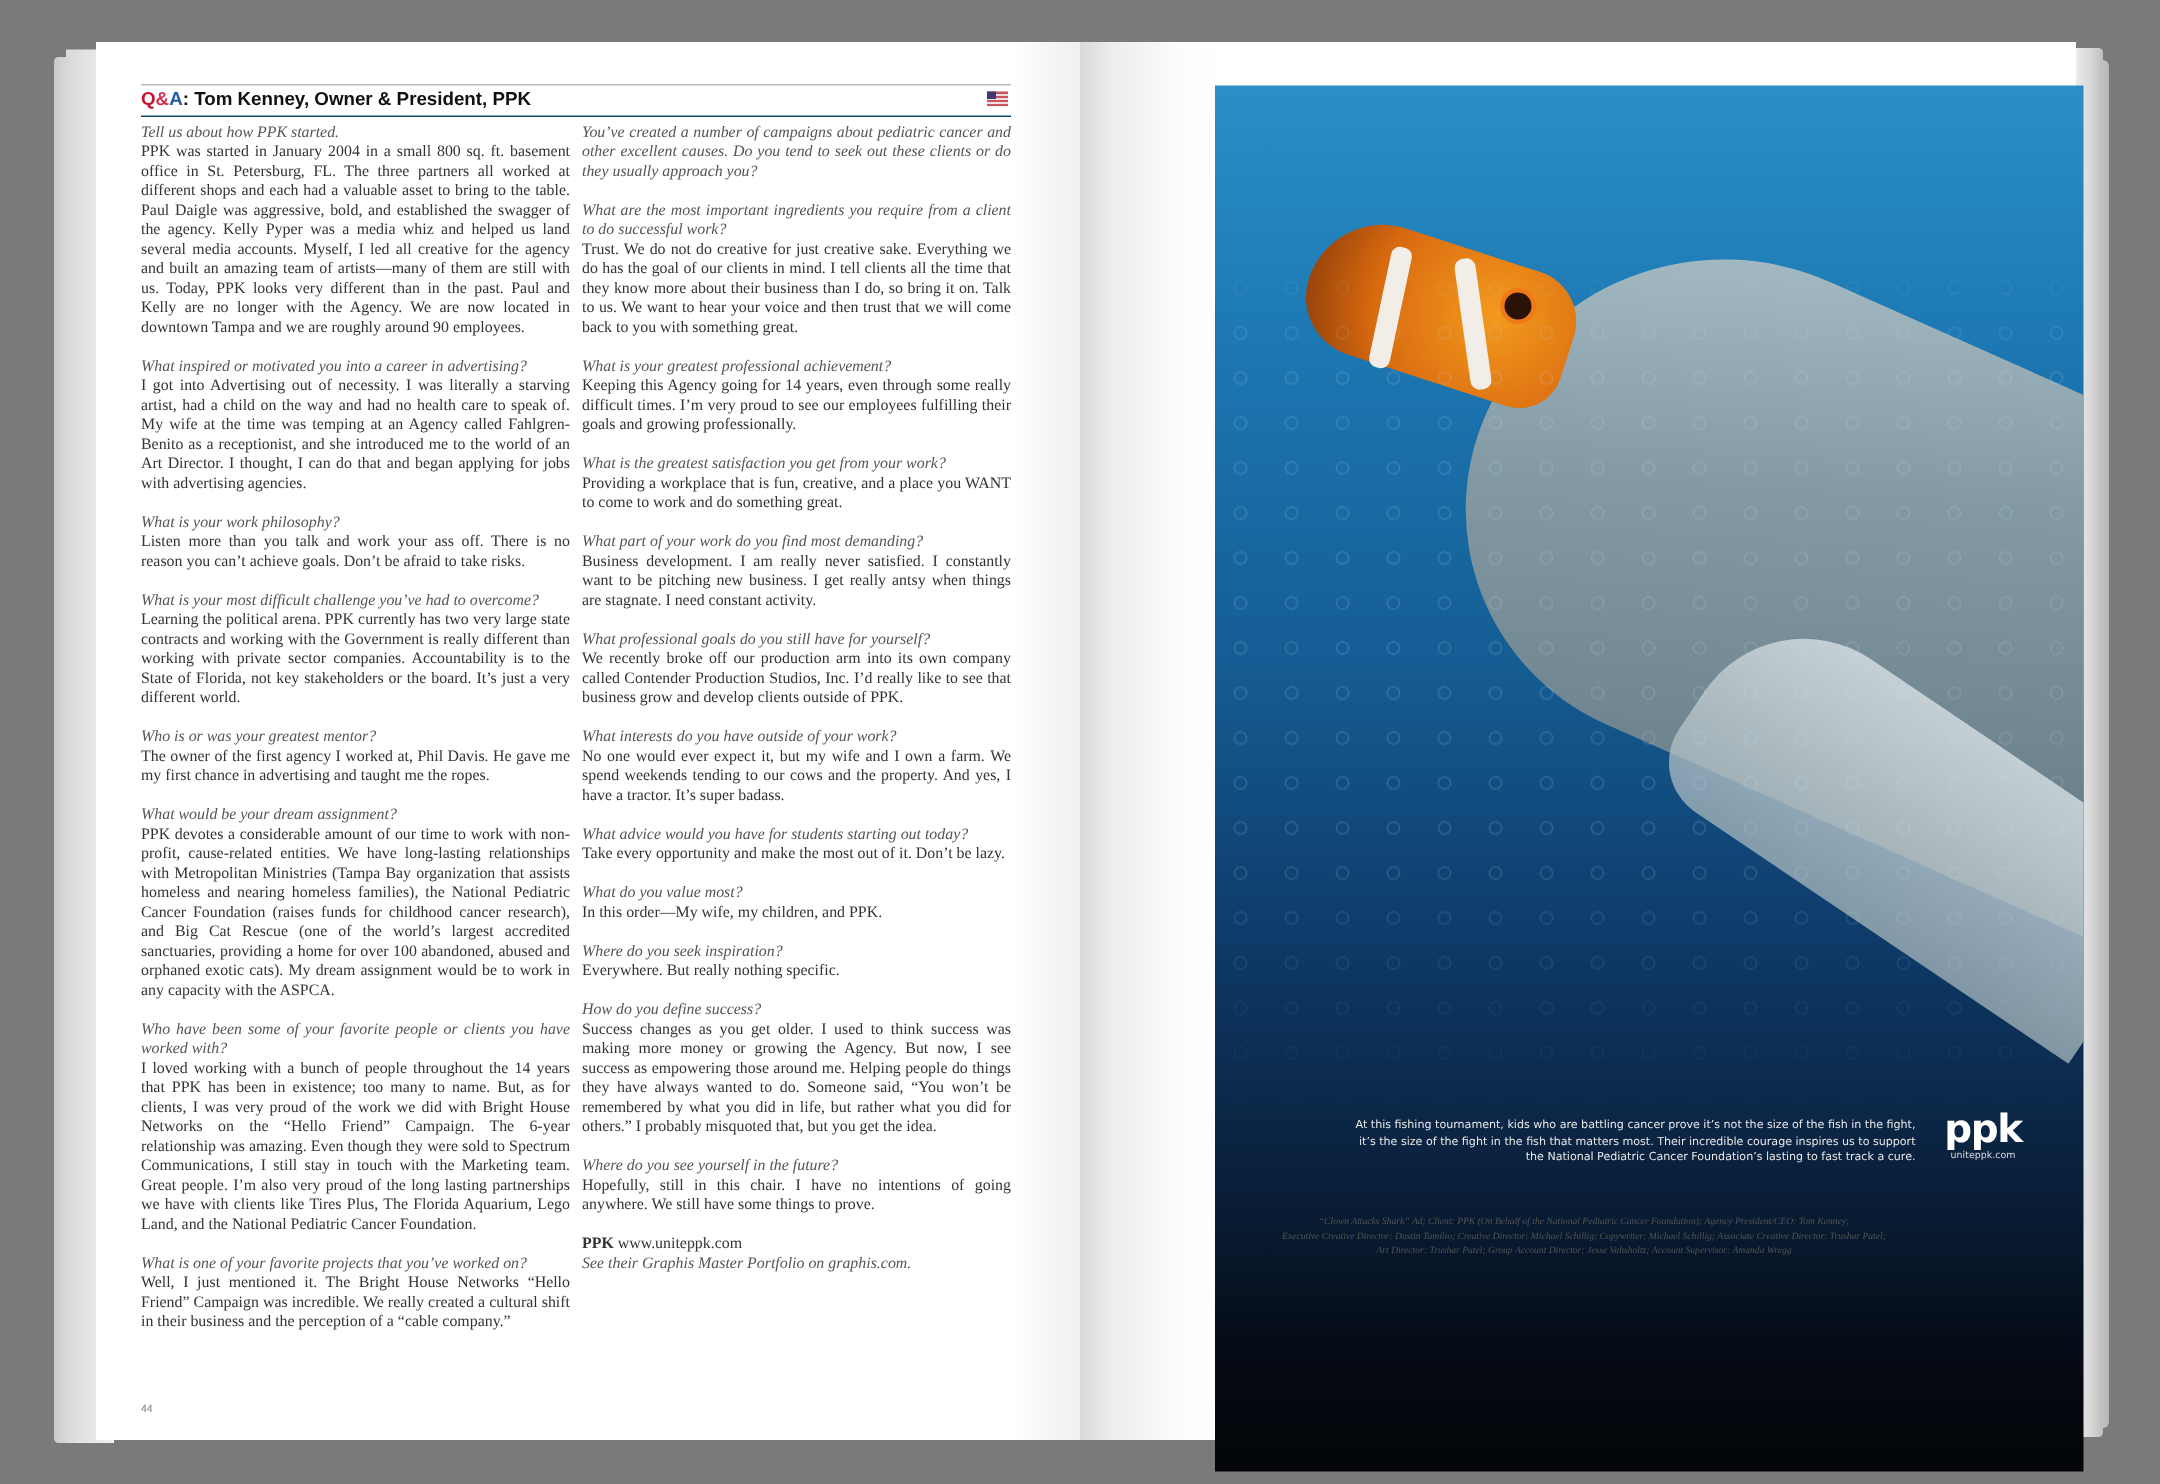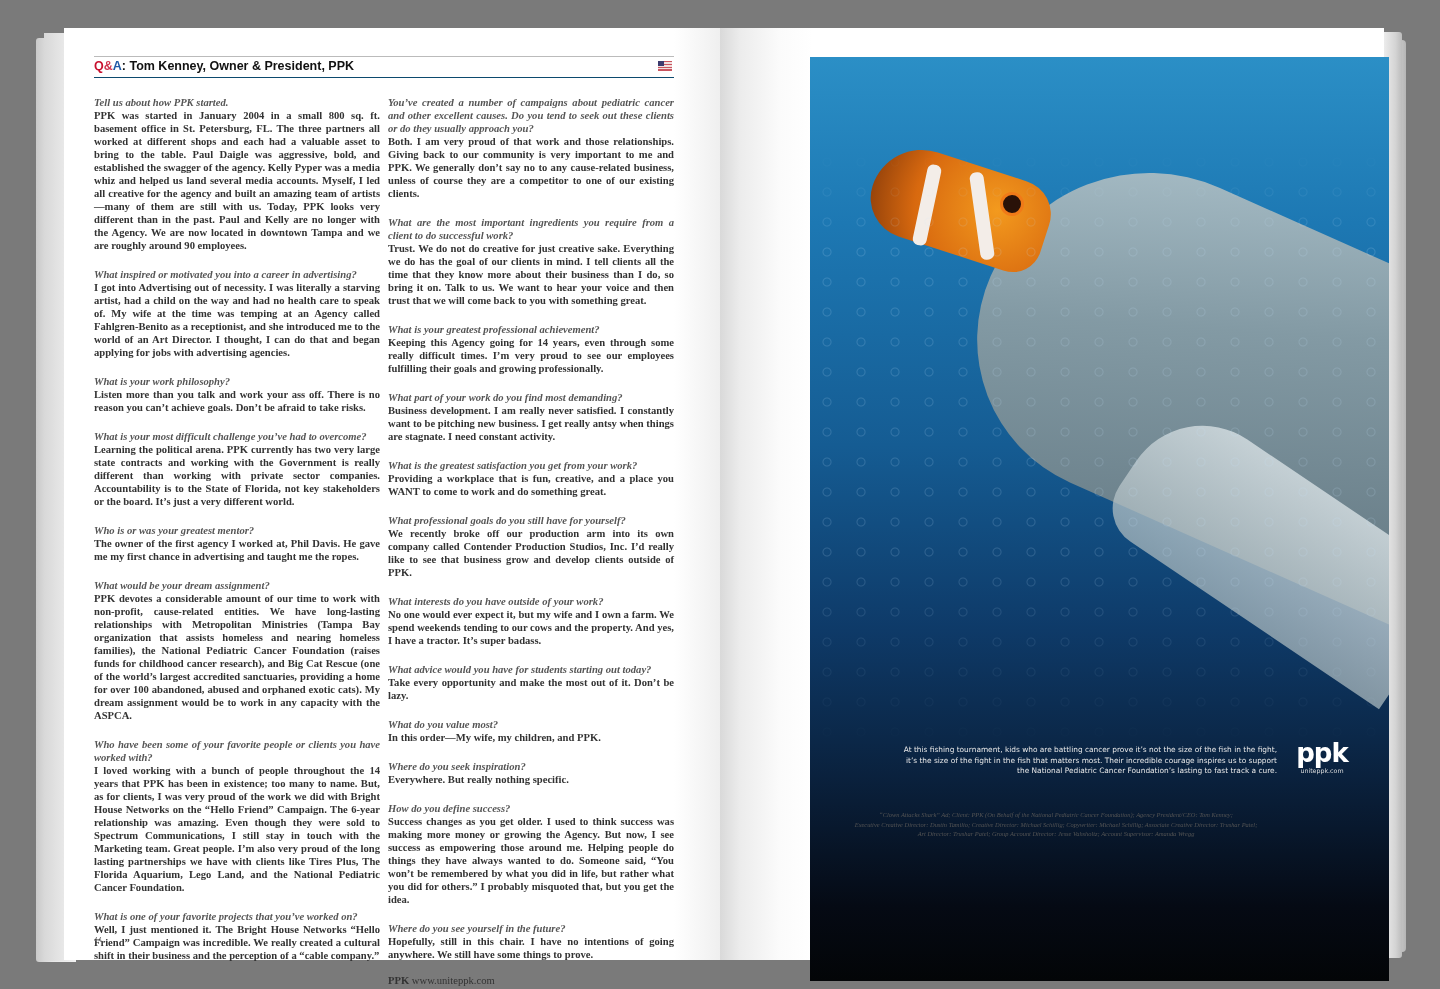--- a/index.html
+++ b/index.html
@@ -19,21 +19,21 @@
   .header-title { position:absolute; left:0; top:2px; font-family:"Liberation Sans", sans-serif; font-weight:bold; font-size:12.5px; color:#111; white-space:nowrap; }
   .qa-q { color:#c8102e; }
   .qa-amp { color:#c8102e; }
   .qa-a { color:#1e5aa8; }
   .flag { position:absolute; right:2px; top:4px; width:14px; height:10px; background:repeating-linear-gradient(180deg,#c9545f 0 1.4px,#f1dede 1.4px 2.8px); }
   .flag .canton { position:absolute; left:0; top:0; width:6px; height:5px; background:#3c3b6e; }
 
   .col { position:absolute; top:80px; width:286px; font-size:10.6px; line-height:13px; color:#333; text-align:justify; }
   .col-left { left:94px; }
   .col-right { left:388px; }
-  .qa-block { margin:16px 0 13px 0;font-weight:bold; }
+  .qa-block { margin:2px 0 13px 0; }
   .q { font-style:italic; color:#555; }
   .a { color:#333; }
   .credit-line b { font-weight:bold; }
 
   .page-num { position:absolute; top:936px; font-family:"Liberation Sans", sans-serif; font-size:7px; color:#777; }
 
   
   .ad { position:absolute; left:810px; top:57px; width:579px; height:924px; overflow:hidden;
         background:linear-gradient(180deg,#2b8fc6 0%,#1d78b3 18%,#155c93 42%,#0e3a68 62%,#0a213d 78%,#050a14 92%,#030507 100%); }
   .shark { position:absolute; left:160px; top:160px; width:560px; height:330px;
@@ -105,37 +105,36 @@
     </div>
   <div class="qa-block">
       <div class="q">What is one of your favorite projects that you’ve worked on?</div>
       <div class="a">Well, I just mentioned it. The Bright House Networks “Hello Friend” Campaign was incredible. We really created a cultural shift in their business and the perception of a “cable company.”</div>
     </div>
 </div>
 
 <div class="col col-right">
   <div class="qa-block">
       <div class="q">You’ve created a number of campaigns about pediatric cancer and other excellent causes. Do you tend to seek out these clients or do they usually approach you?</div>
-      <div class="a">Both. I am very proud of that work and those relationships. Giving back to our community is very important to me and PPK. We generally don’t say no to any cause-related business, unless of course they are a competitor to one of our existing clients.</div>
     </div>
   <div class="qa-block">
       <div class="q">What are the most important ingredients you require from a client to do successful work?</div>
       <div class="a">Trust. We do not do creative for just creative sake. Everything we do has the goal of our clients in mind. I tell clients all the time that they know more about their business than I do, so bring it on. Talk to us. We want to hear your voice and then trust that we will come back to you with something great.</div>
     </div>
   <div class="qa-block">
       <div class="q">What is your greatest professional achievement?</div>
       <div class="a">Keeping this Agency going for 14 years, even through some really difficult times. I’m very proud to see our employees fulfilling their goals and growing professionally.</div>
     </div>
   <div class="qa-block">
+      <div class="q">What is the greatest satisfaction you get from your work?</div>
+      <div class="a">Providing a workplace that is fun, creative, and a place you WANT to come to work and do something great.</div>
+    </div>
+  <div class="qa-block">
       <div class="q">What part of your work do you find most demanding?</div>
       <div class="a">Business development. I am really never satisfied. I constantly want to be pitching new business. I get really antsy when things are stagnate. I need constant activity.</div>
-    </div>
-  <div class="qa-block">
-      <div class="q">What is the greatest satisfaction you get from your work?</div>
-      <div class="a">Providing a workplace that is fun, creative, and a place you WANT to come to work and do something great.</div>
     </div>
   <div class="qa-block">
       <div class="q">What professional goals do you still have for yourself?</div>
       <div class="a">We recently broke off our production arm into its own company called Contender Production Studios, Inc. I’d really like to see that business grow and develop clients outside of PPK.</div>
     </div>
   <div class="qa-block">
       <div class="q">What interests do you have outside of your work?</div>
       <div class="a">No one would ever expect it, but my wife and I own a farm. We spend weekends tending to our cows and the property. And yes, I have a tractor. It’s super badass.</div>
     </div>
   <div class="qa-block">

